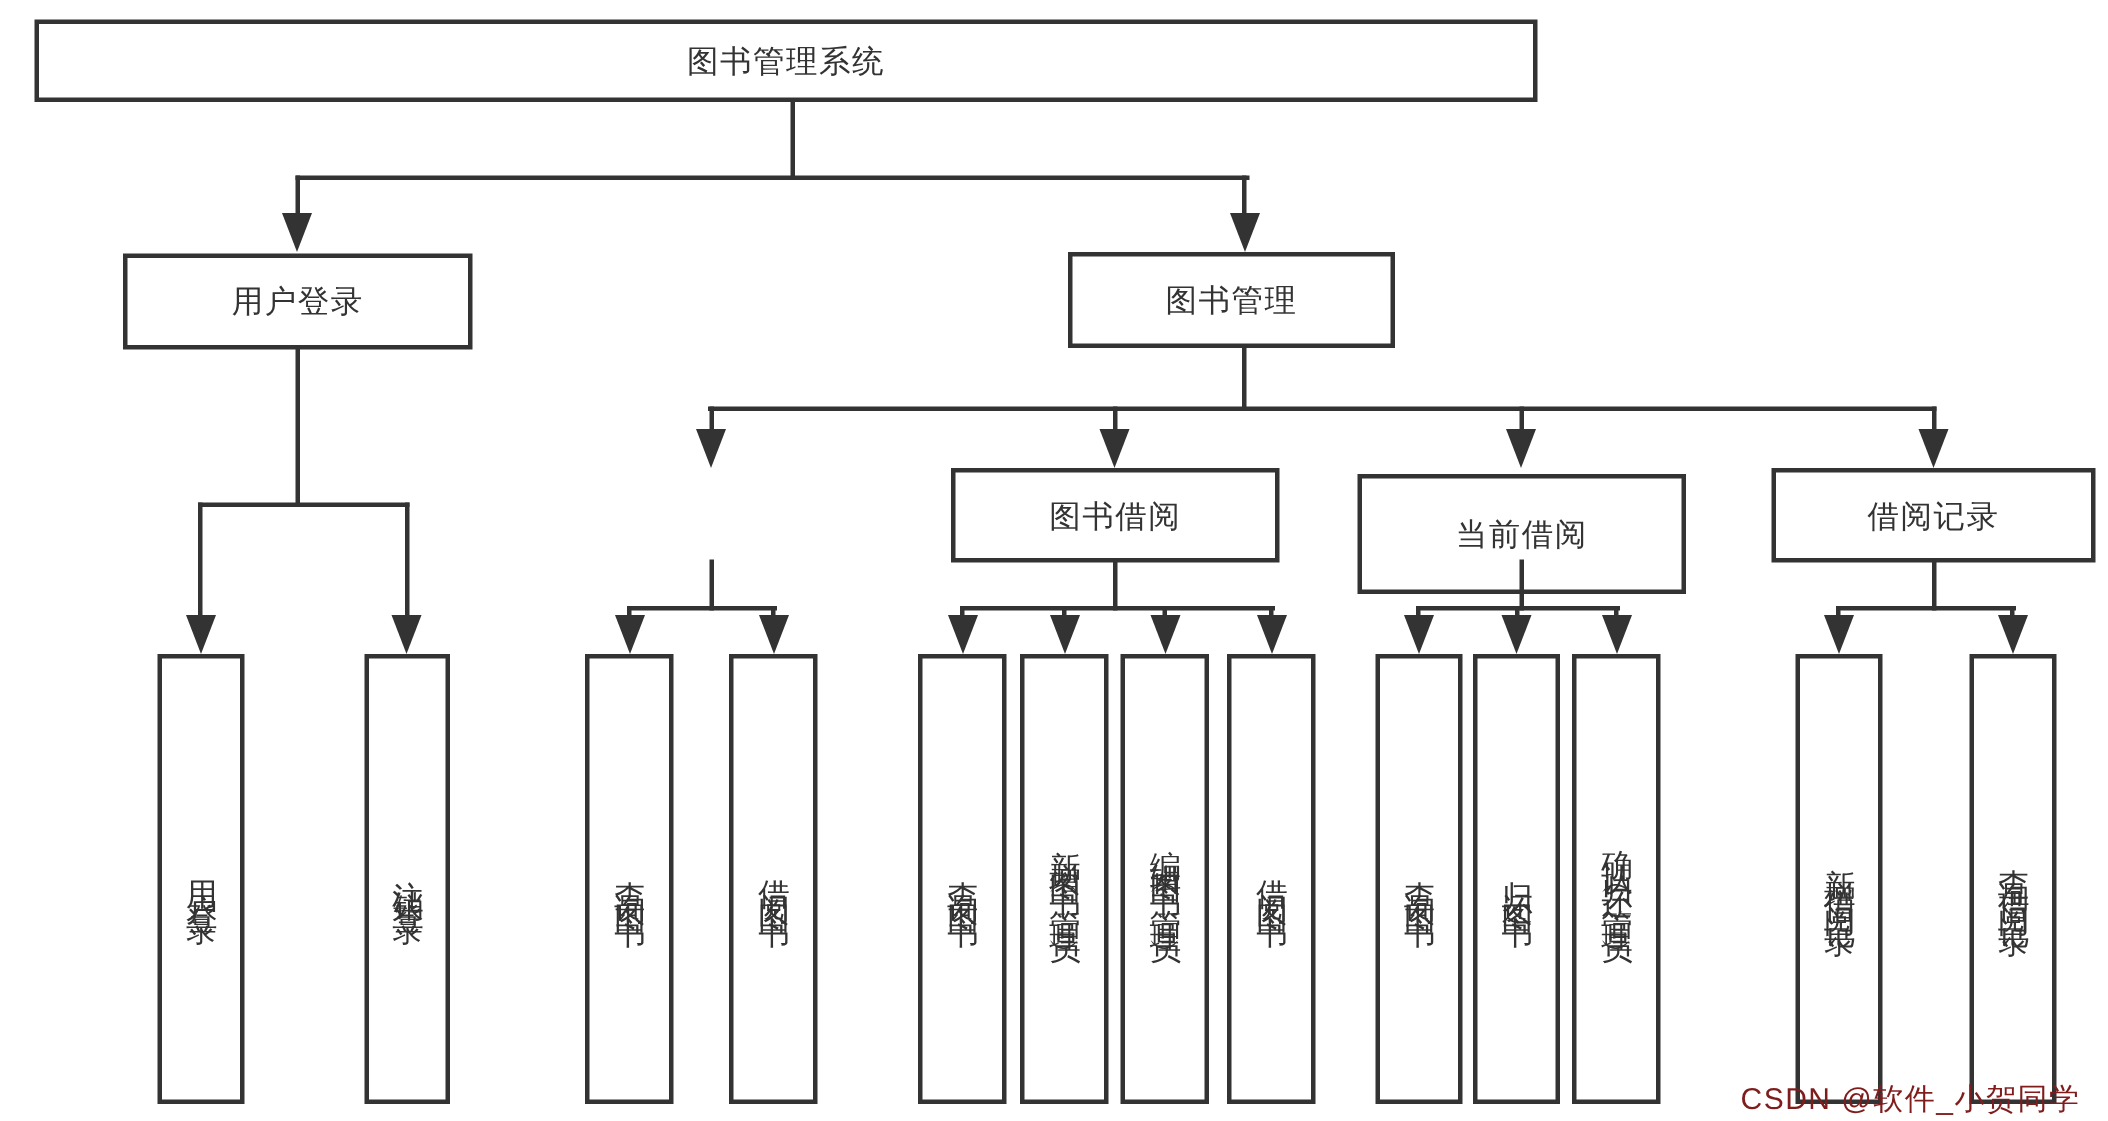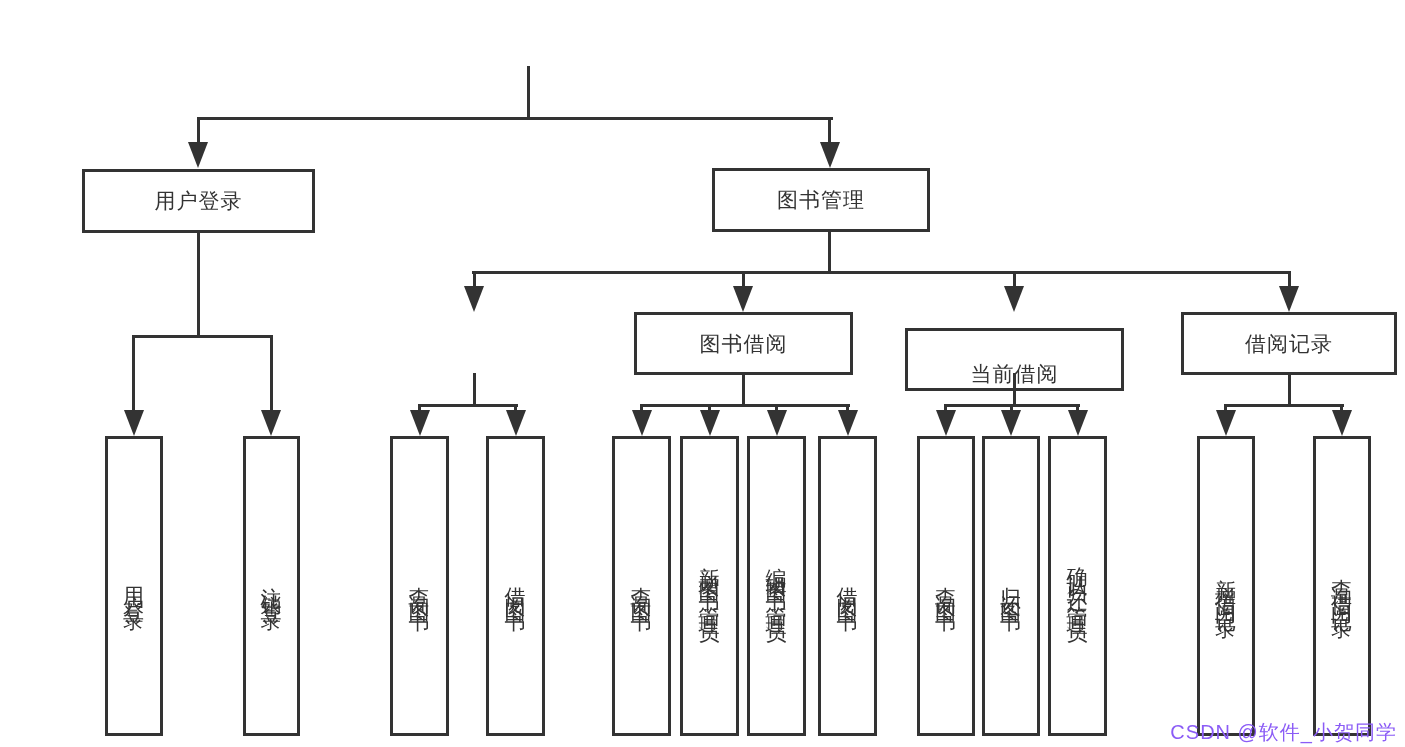--- a/index.html
+++ b/index.html
@@ -59,35 +59,38 @@
   .arrowhead {
     position: absolute;
     width: 0;
     height: 0;
     border-left: 10px solid transparent;
     border-right: 10px solid transparent;
     border-top: 26px solid #333333;
   }
   .watermark {
     position: absolute;
-    right: 8px;
+    right: 18px;
     bottom: 1px;
     font-size: 20px;
-    color: #8b5cf6;
+    color: #7f1d1d;
     letter-spacing: 1px;
     z-index: 10;
     white-space: nowrap;
     margin-left: 13px;
   }
 </style>
 </head>
 <body>
 
 <div id="stage">
 
+  <div class="box" style="left:23px; top:13px; width:1002px; height:55px;">
+    <span>图书管理系统</span>
+  </div>
 
   <div class="vline" style="left:527px; top:66px; height:54px;"></div>
   <div class="hline" style="left:197px; top:117px; width:636px;"></div>
   <div class="vline" style="left:197px; top:117px; height:28px;"></div>
   <div class="arrowhead" style="left:188px; top:142px;"></div>
   <div class="vline" style="left:828px; top:117px; height:28px;"></div>
   <div class="arrowhead" style="left:820px; top:142px;"></div>
 
   <div class="box" style="left:82px; top:169px; width:233px; height:64px;">
     <span>用户登录</span>
@@ -110,21 +113,21 @@
   <div class="vline" style="left:742px; top:271px; height:20px;"></div>
   <div class="arrowhead" style="left:733px; top:286px;"></div>
   <div class="vline" style="left:1013px; top:271px; height:20px;"></div>
   <div class="arrowhead" style="left:1004px; top:286px;"></div>
   <div class="vline" style="left:1288px; top:271px; height:20px;"></div>
   <div class="arrowhead" style="left:1279px; top:286px;"></div>
 
   <div class="box" style="left:634px; top:312px; width:219px; height:63px;">
     <span>图书借阅</span>
   </div>
-  <div class="box" style="left:905px; top:328px; width:219px; height:63px;align-items:flex-end;">
+  <div class="box" style="left:905px; top:316px; width:219px; height:80px;">
     <span>当前借阅</span>
   </div>
   <div class="box" style="left:1181px; top:312px; width:216px; height:63px;">
     <span>借阅记录</span>
   </div>
 
   <div class="vline" style="left:473px; top:373px; height:34px;"></div>
   <div class="hline" style="left:418px; top:404px; width:100px;"></div>
   <div class="vline" style="left:418px; top:404px; height:10px;"></div>
   <div class="arrowhead" style="left:410px; top:410px;"></div>

